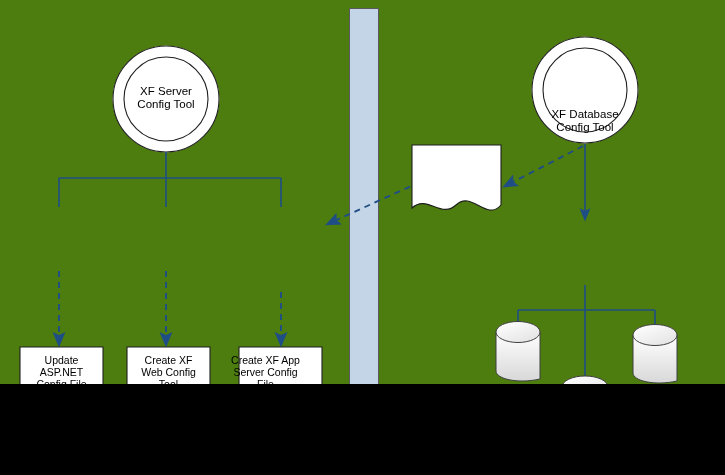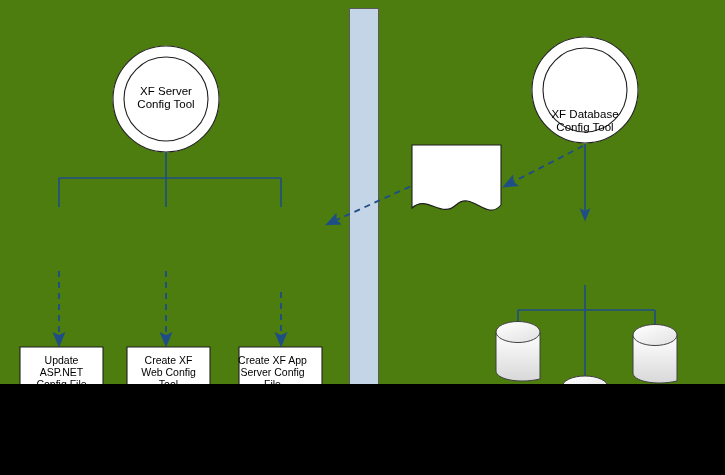--- a/index.html
+++ b/index.html
@@ -136,17 +136,17 @@
 
 
   <div class="node-label doc-label" style="left:18px; top:355px; width:87px;">Update
 ASP.NET
 Config File</div>
 
   <div class="node-label doc-label" style="left:125px; top:355px; width:87px;">Create XF
 Web Config
 Tool</div>
 
-  <div class="node-label doc-label" style="left:229px; top:355px; width:87px;">Create XF App
+  <div class="node-label doc-label" style="left:222px; top:355px; width:87px;">Create XF App
 Server Config
 File</div>
 
 </div>
 
 </body></html>

